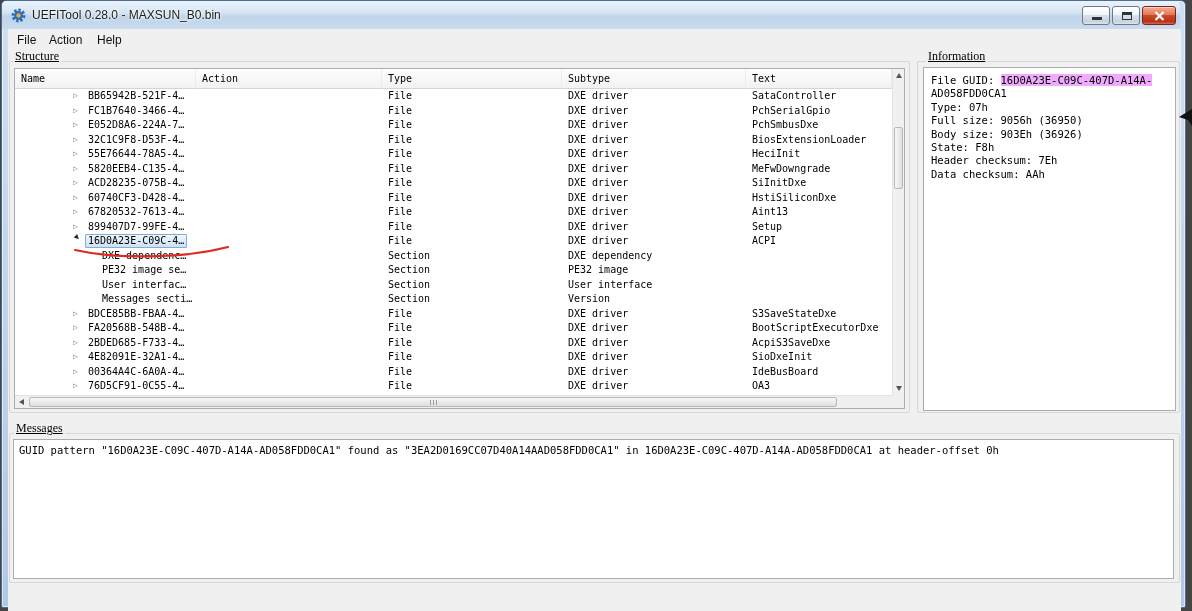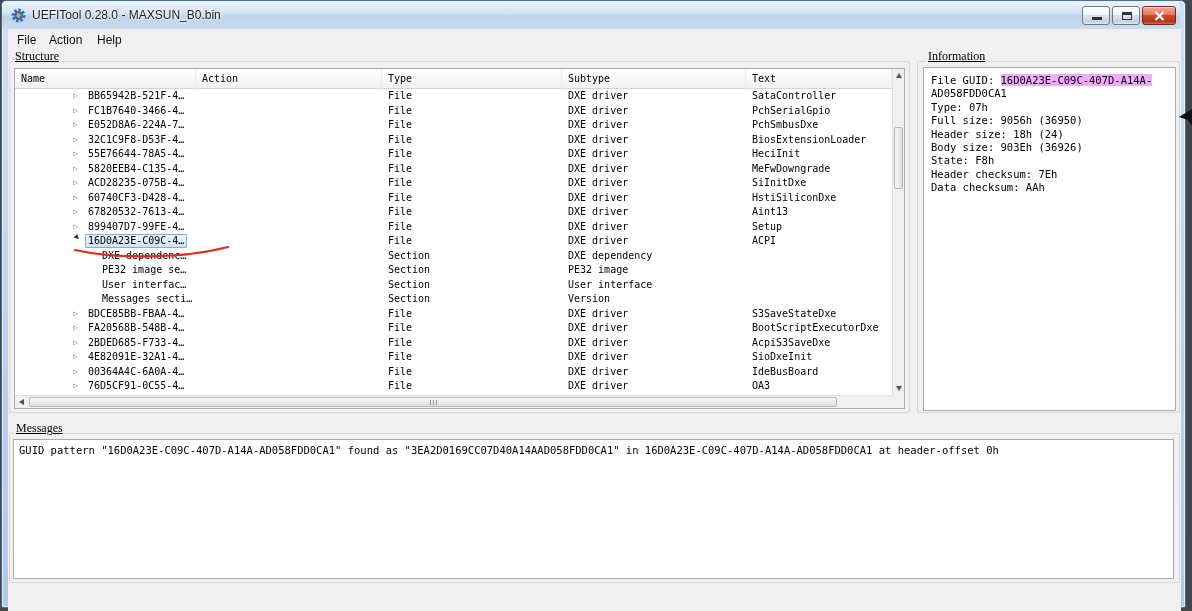--- a/index.html
+++ b/index.html
@@ -396,21 +396,20 @@
       </svg>
 
       <span class="grp-label" style="left:918px; top:20px">Information</span>
       <div class="grp-box" style="left:909px; top:32px; width:263px; height:352px"></div>
       <div id="info-box">
         <div class="info-line"><span>File GUID: </span><span class="hl">16D0A23E-C09C-407D-A14A-</span></div>
         <div class="info-line">AD058FDD0CA1</div>
         <div id="info-lines">
             <div class="info-line">Type: 07h</div>
             <div class="info-line">Full size: 9056h (36950)</div>
-            <div class="info-line">Header size: 18h (24)</div>
             <div class="info-line">Body size: 903Eh (36926)</div>
             <div class="info-line">State: F8h</div>
             <div class="info-line">Header checksum: 7Eh</div>
             <div class="info-line">Data checksum: AAh</div>
           </div>
       </div>
 
       <span class="grp-label" style="left:6px; top:392px">Messages</span>
       <div class="grp-box" style="left:1px; top:404px; width:1171px; height:150px"></div>
       <div id="msg-box">

